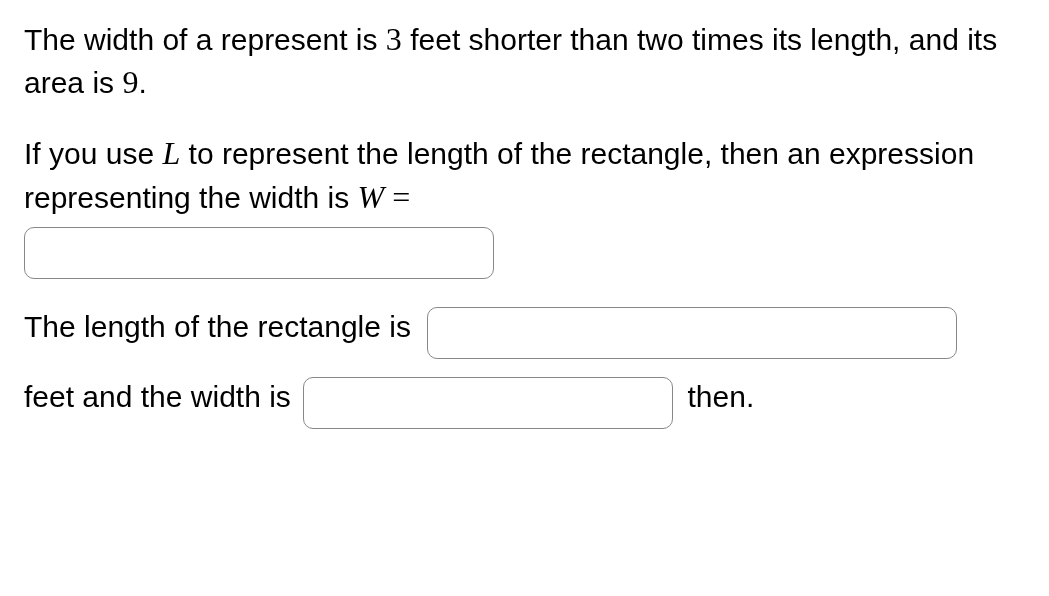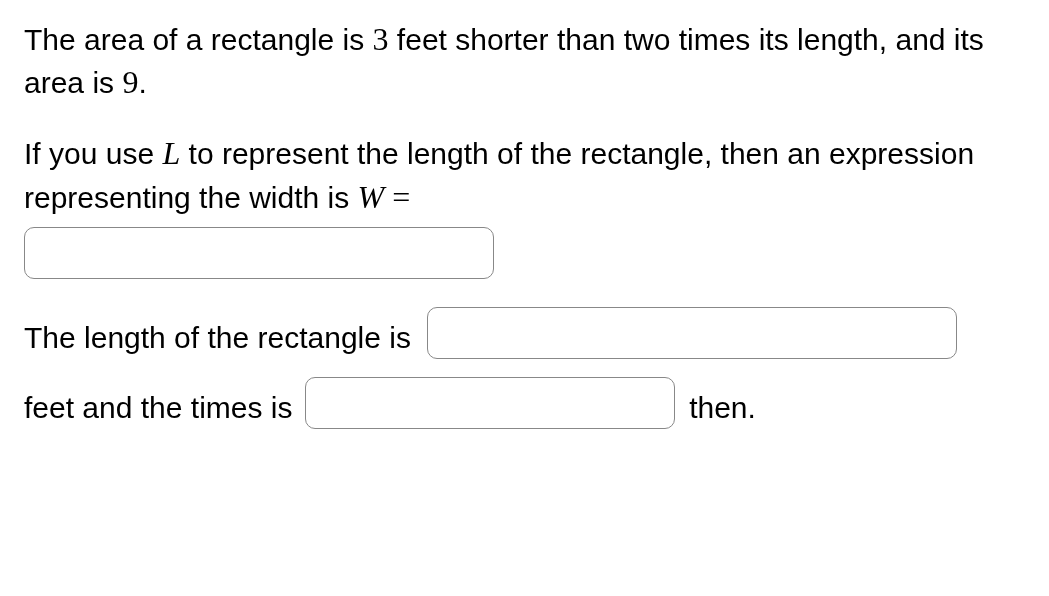--- a/index.html
+++ b/index.html
@@ -50,43 +50,43 @@
       vertical-align: middle;
     }
     .input-inline2 {
       width: 370px;
       margin-left: 4px;
       margin-right: 6px;
       vertical-align: middle;
     }
     .line {
       display: flex;
-      align-items: flex-end;
+      align-items: flex-start;
       flex-wrap: wrap;
       gap: 0;
       margin-bottom: 18px;
     }
     .line span {
       white-space: pre;
     }
   </style>
 </head>
 <body>
 
 <div class="paragraph">
-  <span>The area of a rectangle is </span><span class="math-num">3</span><span> feet shorter than two times its length, and its area is </span><span class="math-num">9</span><span>.</span>
+  <span>The width of a represent is </span><span class="math-num">3</span><span> feet shorter than two times its length, and its area is </span><span class="math-num">9</span><span>.</span>
 </div>
 
 <div class="paragraph">
   <span>If you use </span><span class="math-var">L</span><span> to represent the length of the rectangle, then an expression representing the width is </span><span class="math-var">W</span><span class="math-num"> = </span>
   <input type="text" class="answer-input input-wide" style="">
 </div>
 
 <div class="line">
   <span>The length of the rectangle is </span>
   <input type="text" class="answer-input input-inline1" style="">
 </div>
 
 <div class="line">
-  <span>feet and the times is </span>
+  <span>feet and the width is </span>
   <input type="text" class="answer-input input-inline2" style="">
   <span> then.</span>
 </div>
 
 </body></html>

